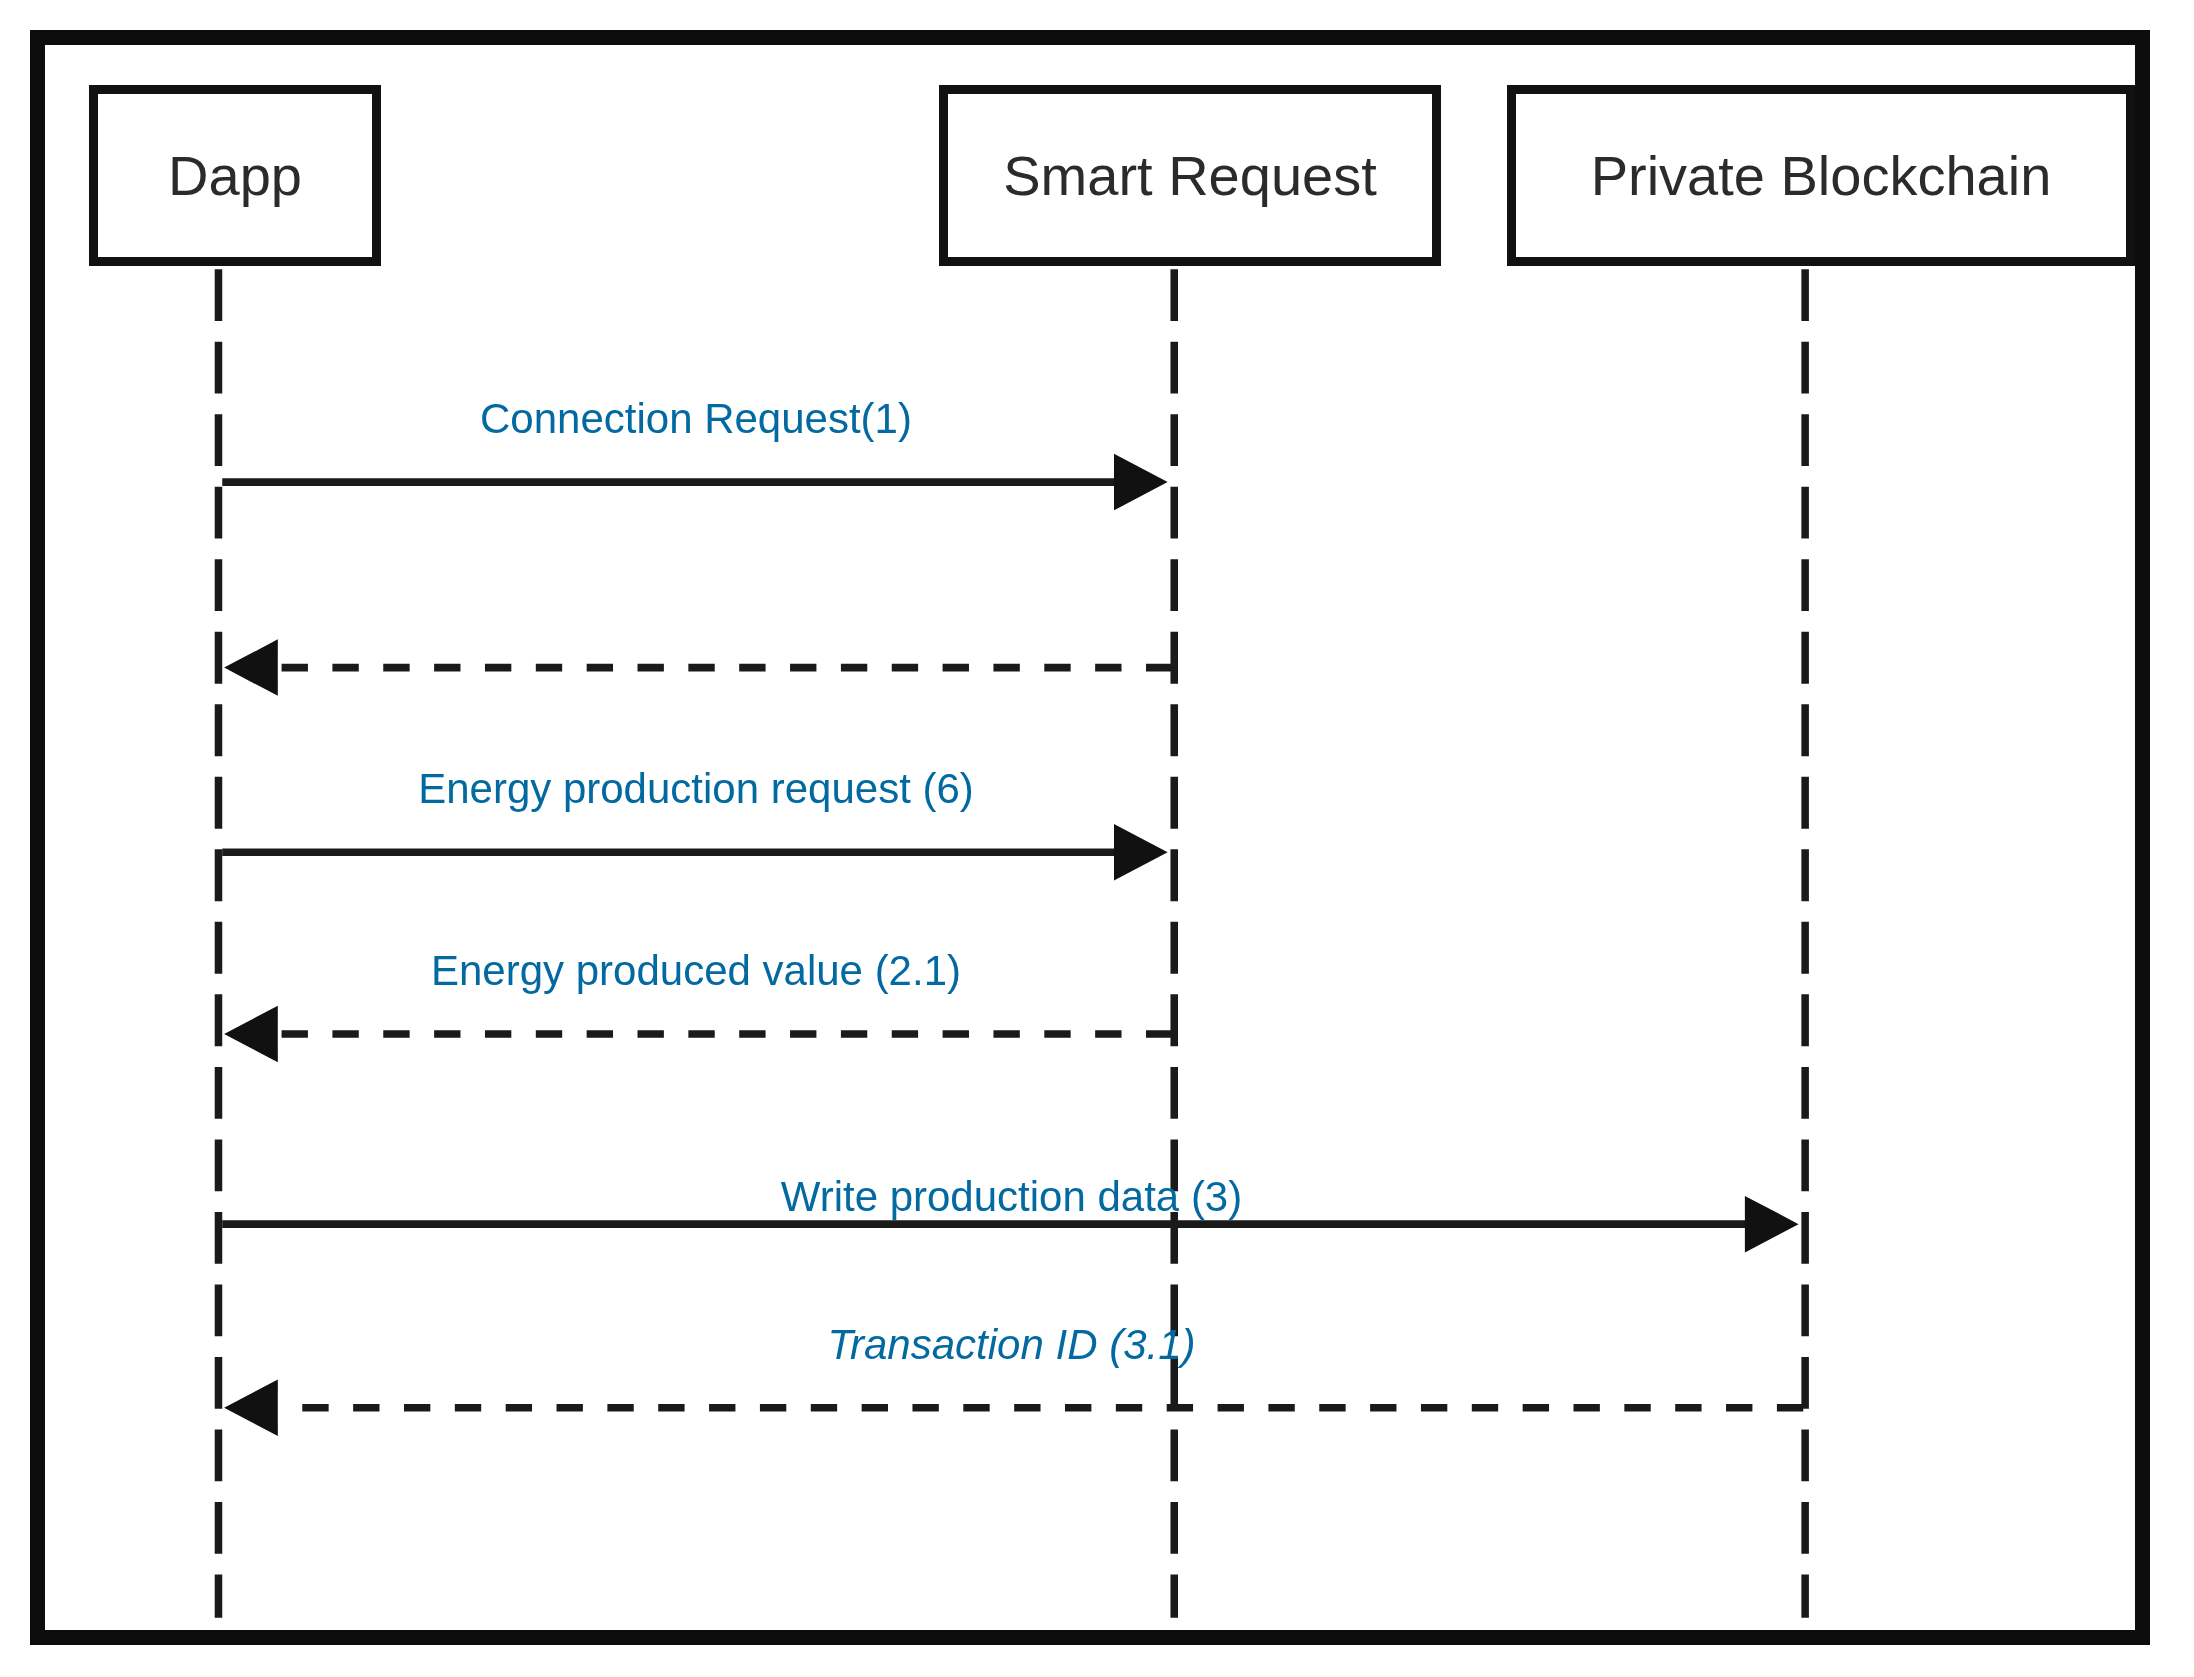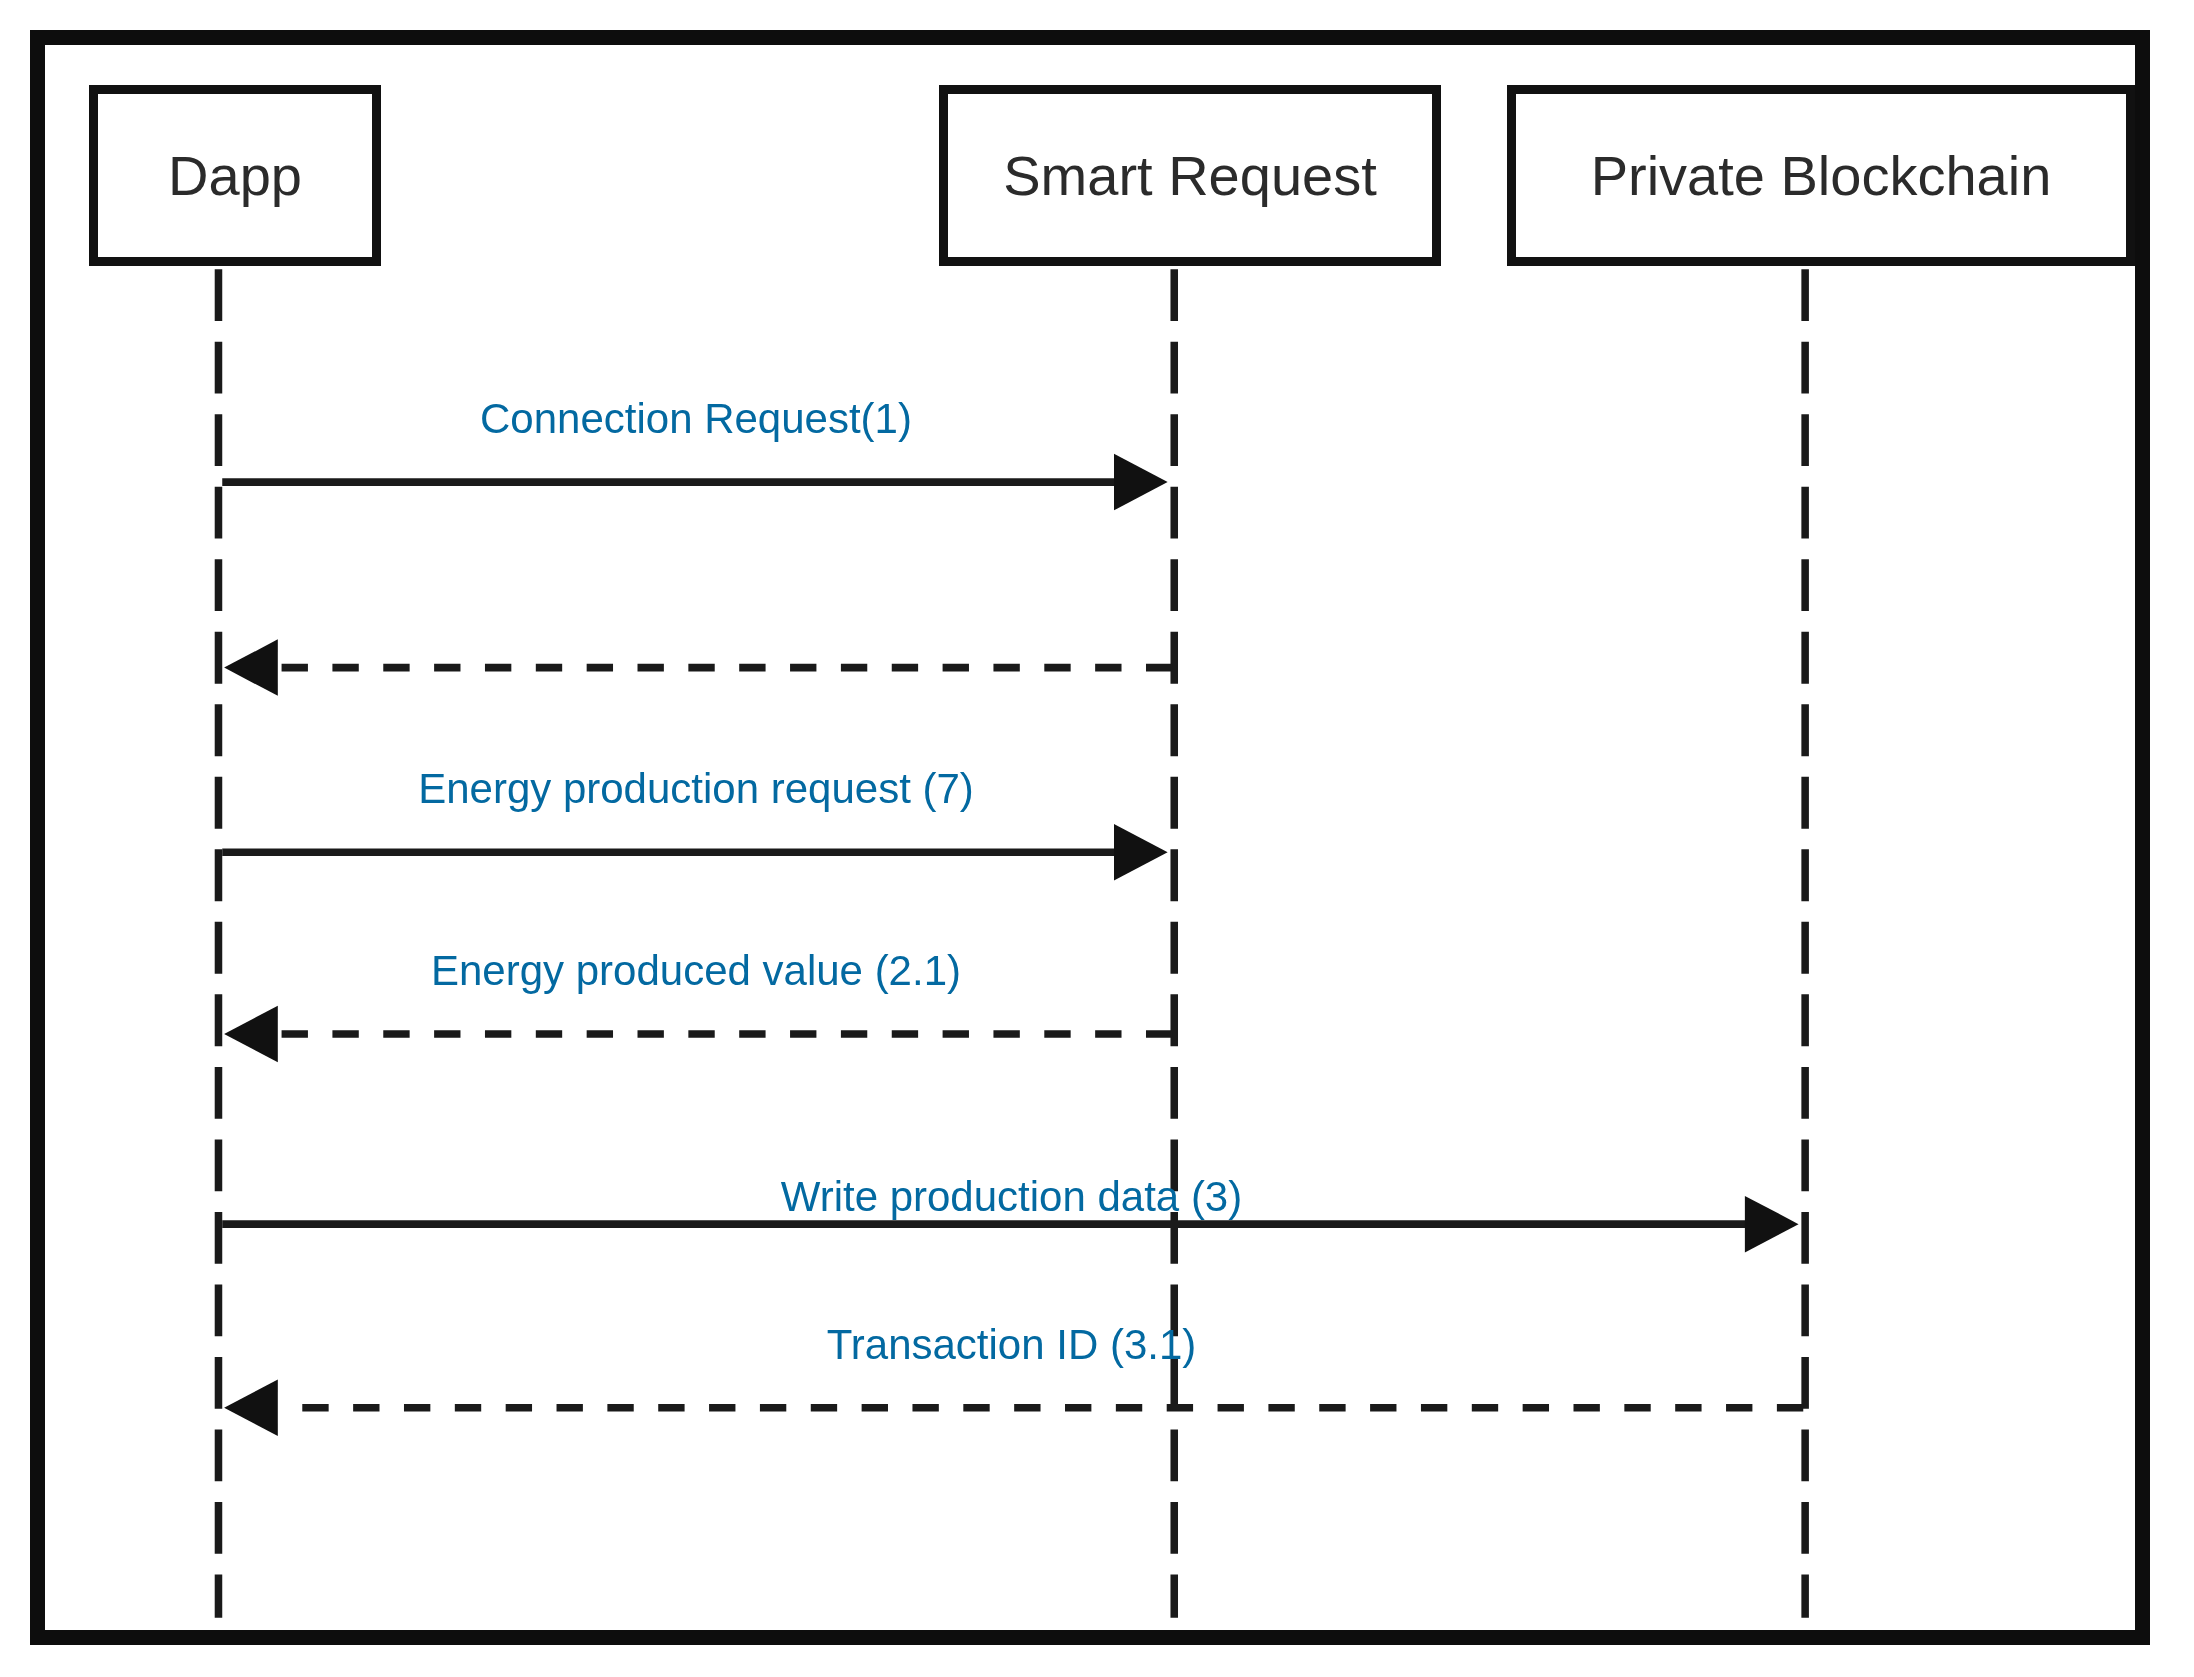--- a/index.html
+++ b/index.html
@@ -62,21 +62,21 @@
   }
   
   .span-ds { left: 218px; width: 956px; }
   
   .span-dp { left: 218px; width: 1587px; }
   .lbl-1 { top: 381px; }
   .lbl-2 { top: 567px; }
   .lbl-3 { top: 751px; }
   .lbl-4 { top: 933px; }
   .lbl-5 { top: 1123px; margin-top: 36px; }
-  .lbl-6 { top: 1307px; }
+  .lbl-6 { top: 1307px; font-style: italic; }
 </style>
 </head>
 <body>
 
 <div id="stage">
 
   <div class="outer-border"></div>
 
   <div class="actor-box actor-dapp">
     <span>Dapp</span>
@@ -119,19 +119,19 @@
       <polygon points="1910,1300 1853,1270 1853,1330" fill="#111111"></polygon>
     </g>
 
     <g>
       <line x1="1915" y1="1495" x2="296" y2="1495" stroke="#1a1a1a" stroke-width="8" stroke-dasharray="28 26"></line>
       <polygon points="238,1495 295,1465 295,1525" fill="#111111"></polygon>
     </g>
   </svg>
 
   <div class="msg-label span-ds lbl-1">Connection Request(1)</div>
-  <div class="msg-label span-ds lbl-3">Energy production request (7)</div>
+  <div class="msg-label span-ds lbl-3">Energy production request (6)</div>
   <div class="msg-label span-ds lbl-4">Energy produced value (2.1)</div>
   <div class="msg-label span-dp lbl-5">Write production data (3)</div>
   <div class="msg-label span-dp lbl-6">Transaction ID (3.1)</div>
 
 </div>
 
 
 </body></html>

